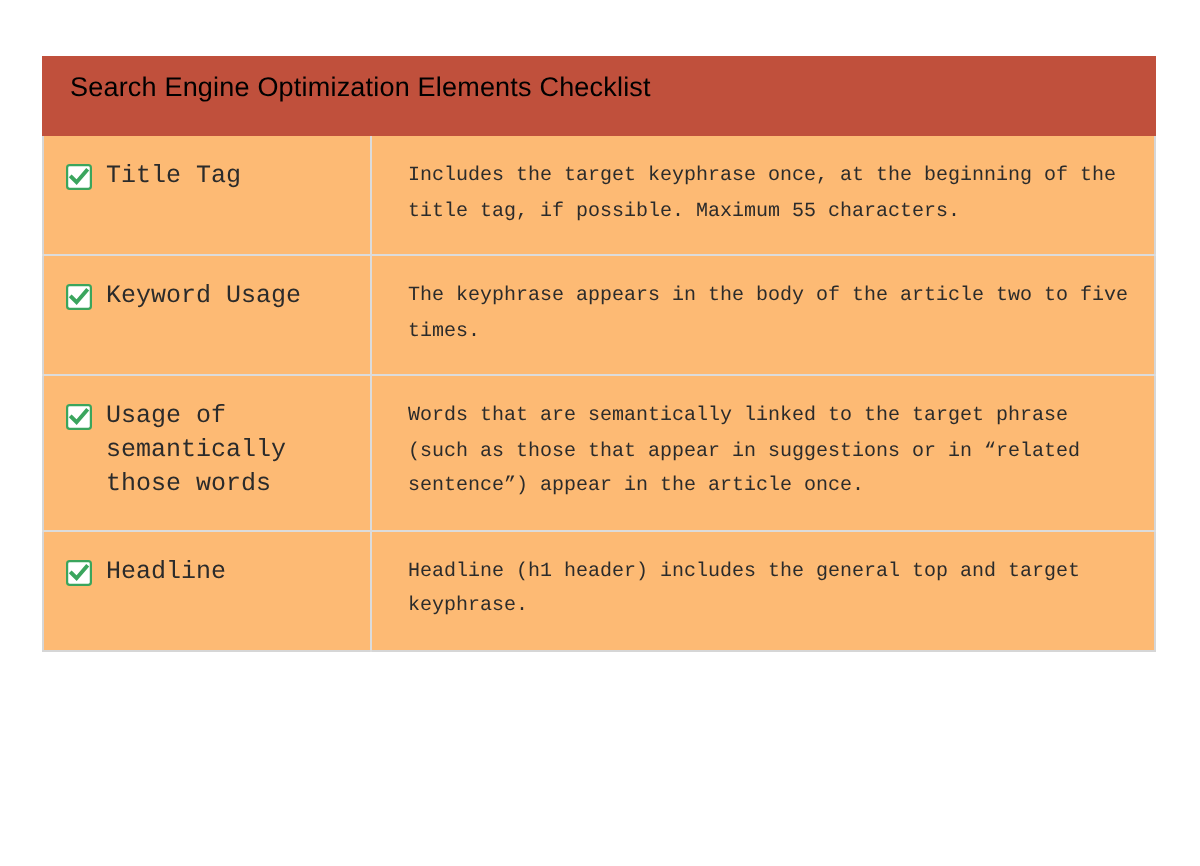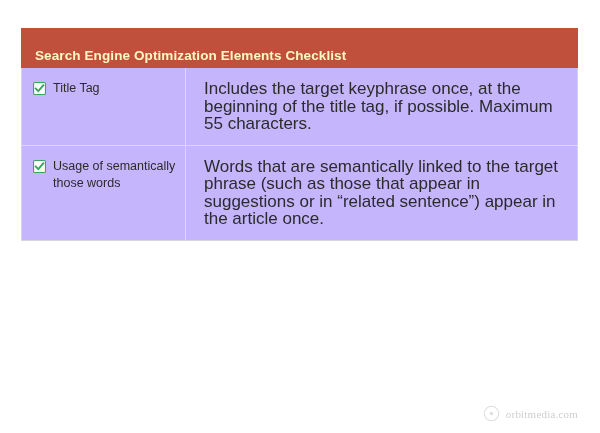--- a/index.html
+++ b/index.html
@@ -21,40 +21,41 @@
   }
   .card {
     position: absolute;
     left: 21px;
     top: 28px;
     width: 557px;
     box-sizing: border-box;
   }
   .card-header {
     background: #c0503c;
-    color: #fef9c3;
+    color: #000000;
     font-size: 13.5px;
-    font-weight: bold;
+    font-weight: normal;
     letter-spacing: 0.1px;
-    padding: 20px 0 12px 14px;
+    padding: 8px 0 12px 14px;
     box-sizing: border-box;
     height: 40px;
     line-height: 16px;
   }
   .checklist-table {
     width: 100%;
     border-collapse: collapse;
     table-layout: fixed;
     background: #fdfdfd;
     border-left: 1px solid #d6d6d6;
     border-right: 1px solid #d6d6d6;
     border-bottom: 1px solid #d6d6d6;
   }
   .checklist-table tr {
-    background: #c4b5fd;
+    background: #fdba74;
+    font-family: Liberation Mono, monospace;
   }
   .checklist-table td {
     border-bottom: 1px solid #dcdcdc;
     vertical-align: top;
     padding: 12px 0;
     box-sizing: border-box;
   }
   .checklist-table tr:last-child td {
     border-bottom: none;
   }
@@ -79,21 +80,21 @@
     height: 13px;
     margin-top: 2px;
     display: block;
   }
   .item-label {
     font-size: 12.5px;
     color: #2b2b2b;
     line-height: 17px;
   }
   .desc-text {
-    font-size: 17px;
+    font-size: 10px;
     color: #2b2b2b;
     line-height: 17.5px;
   }
   .footer {
     position: absolute;
     right: 22px;
     bottom: 11px;
     display: flex;
     align-items: center;
     gap: 6px;
@@ -131,42 +132,63 @@
               </svg>
               <span class="item-label">Title Tag</span>
             </div>
           </td>
           <td class="cell-desc">
             <div class="desc-text">Includes the target keyphrase once, at the beginning of the title tag, if possible. Maximum 55 characters.</div>
           </td>
         </tr>
 
 
+        <tr>
+          <td class="cell-item">
+            <div class="item-inner">
+              <svg class="checkbox-icon" viewBox="0 0 14 14">
+                <rect x="0.6" y="0.6" width="12.8" height="12.8" rx="1.4" fill="#ffffff" stroke="#3aa55d" stroke-width="1.2"></rect>
+                <path d="M3 7.1 L5.7 9.8 L11 3.6" fill="none" stroke="#3aa55d" stroke-width="2.1" stroke-linecap="square"></path>
+              </svg>
+              <span class="item-label">Keyword Usage</span>
+            </div>
+          </td>
+          <td class="cell-desc">
+            <div class="desc-text">The keyphrase appears in the body of the article two to five times.</div>
+          </td>
+        </tr>
 
         <tr>
           <td class="cell-item">
             <div class="item-inner">
               <svg class="checkbox-icon" viewBox="0 0 14 14">
                 <rect x="0.6" y="0.6" width="12.8" height="12.8" rx="1.4" fill="#ffffff" stroke="#3aa55d" stroke-width="1.2"></rect>
                 <path d="M3 7.1 L5.7 9.8 L11 3.6" fill="none" stroke="#3aa55d" stroke-width="2.1" stroke-linecap="square"></path>
               </svg>
               <span class="item-label">Usage of semantically those words</span>
             </div>
           </td>
           <td class="cell-desc">
             <div class="desc-text">Words that are semantically linked to the target phrase (such as those that appear in suggestions or in “related sentence”) appear in the article once.</div>
           </td>
         </tr>
 
+        <tr>
+          <td class="cell-item">
+            <div class="item-inner">
+              <svg class="checkbox-icon" viewBox="0 0 14 14">
+                <rect x="0.6" y="0.6" width="12.8" height="12.8" rx="1.4" fill="#ffffff" stroke="#3aa55d" stroke-width="1.2"></rect>
+                <path d="M3 7.1 L5.7 9.8 L11 3.6" fill="none" stroke="#3aa55d" stroke-width="2.1" stroke-linecap="square"></path>
+              </svg>
+              <span class="item-label">Headline</span>
+            </div>
+          </td>
+          <td class="cell-desc">
+            <div class="desc-text">Headline (h1 header) includes the general top and target keyphrase.</div>
+          </td>
+        </tr>
 
       </tbody>
     </table>
   </div>
 
-  <div class="footer">
-    <svg class="orbit-icon" viewBox="0 0 18 18">
-      <circle cx="9" cy="9" r="7.6" fill="none" stroke="#dedede" stroke-width="1.1"></circle>
-      <circle cx="9" cy="9" r="1.8" fill="#dedede"></circle>
-    </svg>
-    <span class="footer-label">orbitmedia.com</span>
-  </div>
 
 </div>
 
 </body></html>

